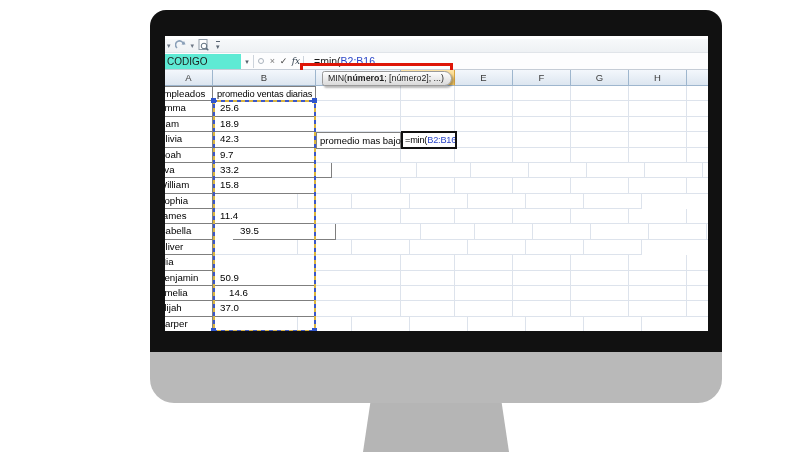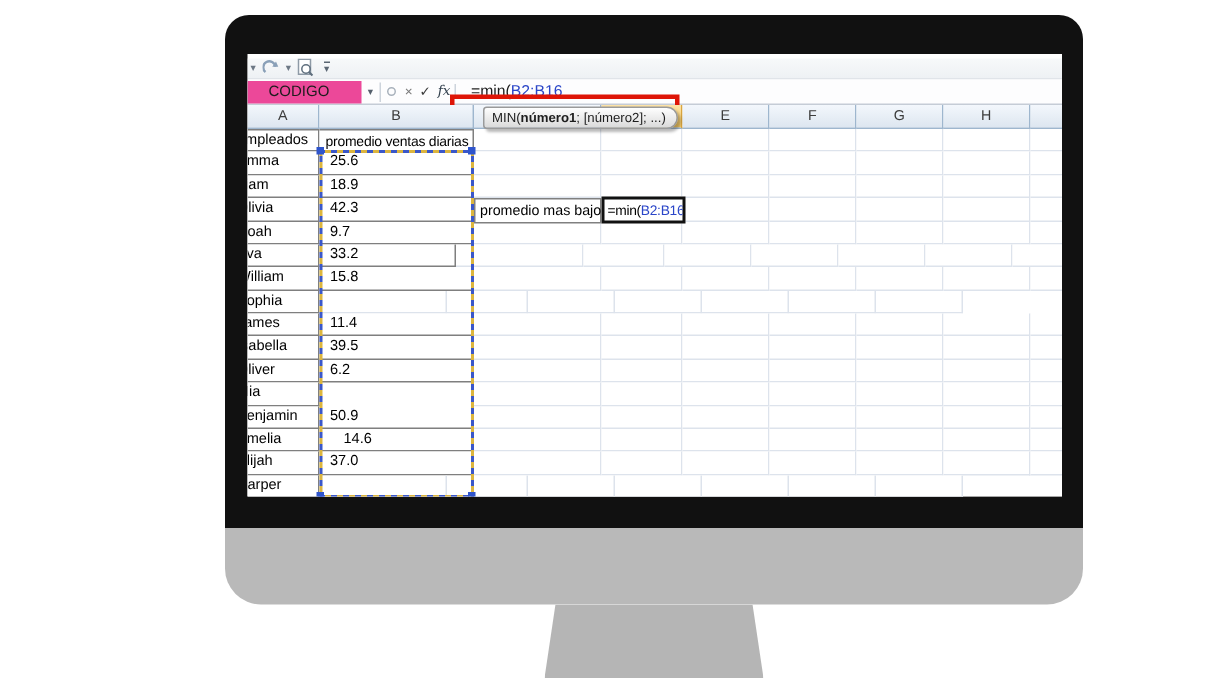--- a/index.html
+++ b/index.html
@@ -26,21 +26,21 @@
          display:flex; align-items:center; gap:4px; padding-left:2px;
          font-size:8px; color:#5a6673; }
   .qat .glyph { line-height:12px; }
   .qat .small { font-size:7px; color:#6d7885; }
   .qat .bar-arrow { border-top:1px solid #5a6673; font-size:7px; line-height:9px; margin-left:3px; }
 
   
   .fbar { position:absolute; left:0; top:17px; width:543px; height:17px;
           background:#fdfdfe; border-bottom:1px solid #c5ccd6;
           display:flex; align-items:center; font-size:10px; color:#1c1c1c; }
-  .namebox { width:76px; padding-left:14px; height:15px; line-height:15px; background:#ec4899; }
+  .namebox { width:76px; padding-left:2px; height:15px; line-height:15px; background:#5eead4; }
   .nb-arrow { width:13px; text-align:center; font-size:7px; color:#55606c;
               border-right:1px solid #cdd4dc; height:13px; line-height:13px; }
   .sep-circle { width:6px; height:6px; border:1px solid #aab3bd; border-radius:50%;
                 margin:0 3px 0 4px; }
   .fbtn { width:11px; text-align:center; font-size:9px; color:#7a7a7a; cursor:default; }
   .fbtn.enter { color:#3d3d3d; }
   .fbtn.fx { font-family:"DejaVu Serif", serif; font-style:italic; font-size:9px;
              color:#33414e; width:15px; border-right:1px solid #cdd4dc; }
   .finput { flex:1; padding-left:10px; white-space:nowrap; font-size:10.5px; }
   .blue { color:#2b46c8; }
@@ -188,21 +188,21 @@
             <div class="c" style="width: 85px;"></div>
             <div class="c" style="width: 54px;"></div>
             <div class="c" style="width: 58px;"></div>
             <div class="c" style="width: 58px;"></div>
             <div class="c" style="width: 58px;"></div>
             <div class="c" style="width: 58px;"></div>
             <div class="c" style="width: 58px;"></div>
           </div>
           <div class="r">
             <div class="c db acol" style="width: 48px;"><span class="clip">Ava</span></div>
-            <div class="c db bcol" style="width: 91px;">33.2</div>
+            <div class="c db bcol" style="width: 119px;">33.2</div>
             <div class="c" style="width: 85px;"></div>
             <div class="c" style="width: 54px;"></div>
             <div class="c" style="width: 58px;"></div>
             <div class="c" style="width: 58px;"></div>
             <div class="c" style="width: 58px;"></div>
             <div class="c" style="width: 58px;"></div>
             <div class="c" style="width: 58px;"></div>
           </div>
           <div class="r">
             <div class="c db acol" style="width: 48px;"><span class="clip">William</span></div>
@@ -231,32 +231,31 @@
             <div class="c" style="width: 85px;"></div>
             <div class="c" style="width: 54px;"></div>
             <div class="c" style="width: 58px;"></div>
             <div class="c" style="width: 58px;"></div>
             <div class="c" style="width: 58px;"></div>
             <div class="c" style="width: 58px;"></div>
             <div class="c" style="width: 58px;"></div>
           </div>
           <div class="r">
             <div class="c db acol" style="width: 48px;"><span class="clip">Isabella</span></div>
-            <div class="c db bcol" style="width: 103px;">39.5</div>
+            <div class="c db bcol" style="width: 103px; margin-left: 20px;">39.5</div>
             <div class="c" style="width: 85px;"></div>
             <div class="c" style="width: 54px;"></div>
             <div class="c" style="width: 58px;"></div>
             <div class="c" style="width: 58px;"></div>
             <div class="c" style="width: 58px;"></div>
             <div class="c" style="width: 58px;"></div>
             <div class="c" style="width: 58px;"></div>
           </div>
           <div class="r">
             <div class="c db acol" style="width: 48px;"><span class="clip">Oliver</span></div>
-            <div class="c db bcol" style="width: 103px;">6.2</div>
             <div class="c" style="width: 85px;"></div>
             <div class="c" style="width: 54px;"></div>
             <div class="c" style="width: 58px;"></div>
             <div class="c" style="width: 58px;"></div>
             <div class="c" style="width: 58px;"></div>
             <div class="c" style="width: 58px;"></div>
             <div class="c" style="width: 58px;"></div>
           </div>
           <div class="r">
             <div class="c db acol" style="width: 48px;"><span class="clip">Mia</span></div>

